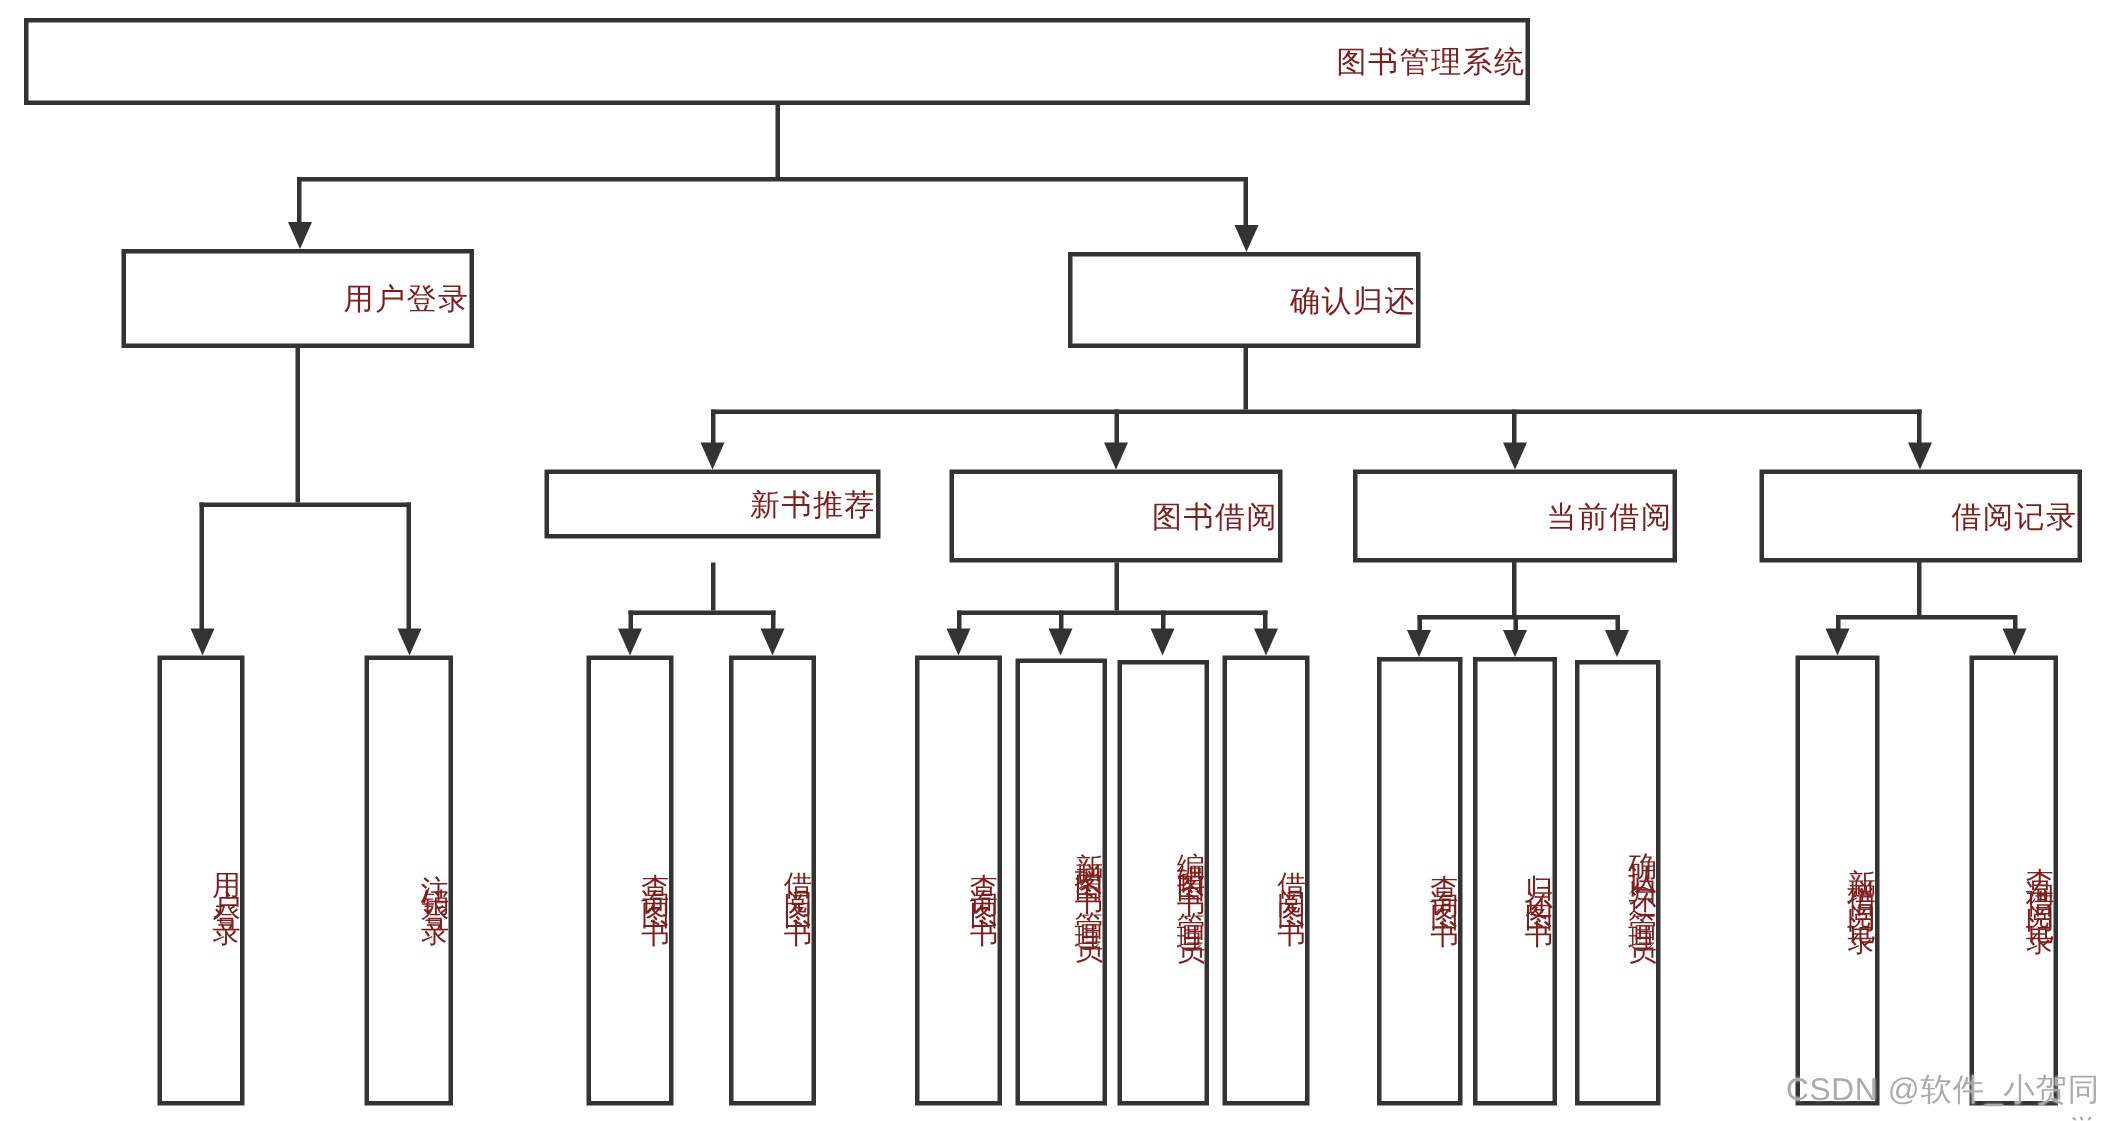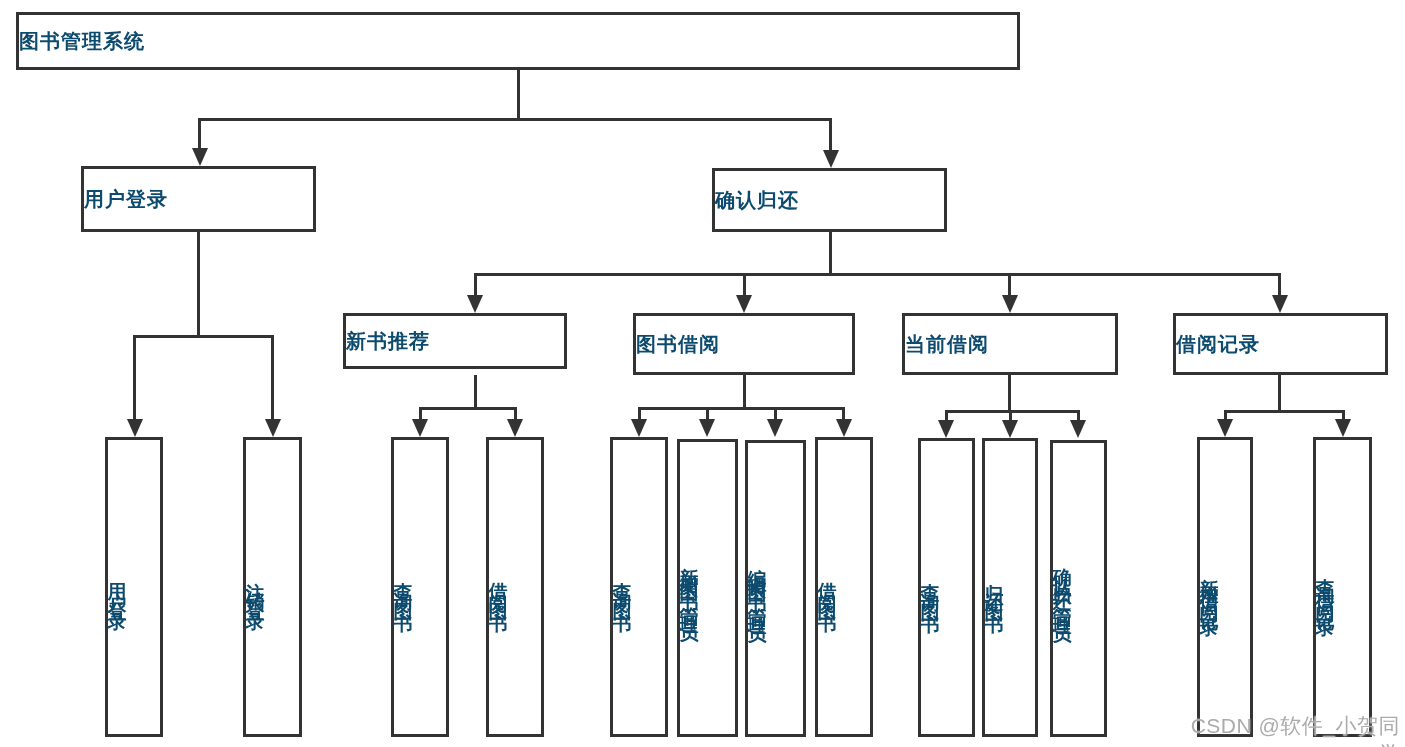--- a/index.html
+++ b/index.html
@@ -2,23 +2,23 @@
 <html><head>
 <meta charset="utf-8">
 <style>
   html,body { margin:0; padding:0; background:#ffffff; }
   #stage {
     position:relative; width:1405px; height:747px; background:#ffffff;
     font-family:"Liberation Sans","DejaVu Sans",sans-serif; overflow:hidden;
   }
   .node {
     position:absolute; box-sizing:border-box; background:#ffffff;
-    border:3px solid #333333; color:#0c4a6e;
-    display:flex; align-items:center; justify-content:flex-start;
-    font-size:20px; letter-spacing:1px;font-weight:bold;
+    border:3px solid #333333; color:#7f1d1d;
+    display:flex; align-items:center; justify-content:flex-end;
+    font-size:20px; letter-spacing:1px;
   }
   .vnode { font-size:19px; }
   .vtext {
     writing-mode:vertical-rl; letter-spacing:10px; line-height:1;
     white-space:nowrap;
   }
   .vtext.long { letter-spacing:8px; }
   .line  { position:absolute; background:#333333; }
   .arrow {
     position:absolute; width:0; height:0;
@@ -65,21 +65,21 @@
   <div class="line" style="left:474px; top:273px; width:807px; height:3px;"></div>
   <div class="line" style="left:474px; top:273px; width:3px; height:24px;"></div>
   <div class="arrow" style="left:467px; top:295px;"></div>
   <div class="line" style="left:743px; top:273px; width:3px; height:24px;"></div>
   <div class="arrow" style="left:736px; top:295px;"></div>
   <div class="line" style="left:1008px; top:273px; width:3px; height:24px;"></div>
   <div class="arrow" style="left:1002px; top:295px;"></div>
   <div class="line" style="left:1278px; top:273px; width:3px; height:24px;"></div>
   <div class="arrow" style="left:1272px; top:295px;"></div>
 
-  <div class="node" style="left:343px; top:313px; width:224px; height:56px;">
+  <div class="node" style="left:363px; top:313px; width:224px; height:46px;">
     <span>新书推荐</span>
   </div>
   <div class="node" style="left:902px; top:313px; width:216px; height:62px;">
     <span>当前借阅</span>
   </div>
   <div class="node" style="left:633px; top:313px; width:222px; height:62px;">
     <span>图书借阅</span>
   </div>
   <div class="node" style="left:1173px; top:313px; width:215px; height:62px;">
     <span>借阅记录</span>

